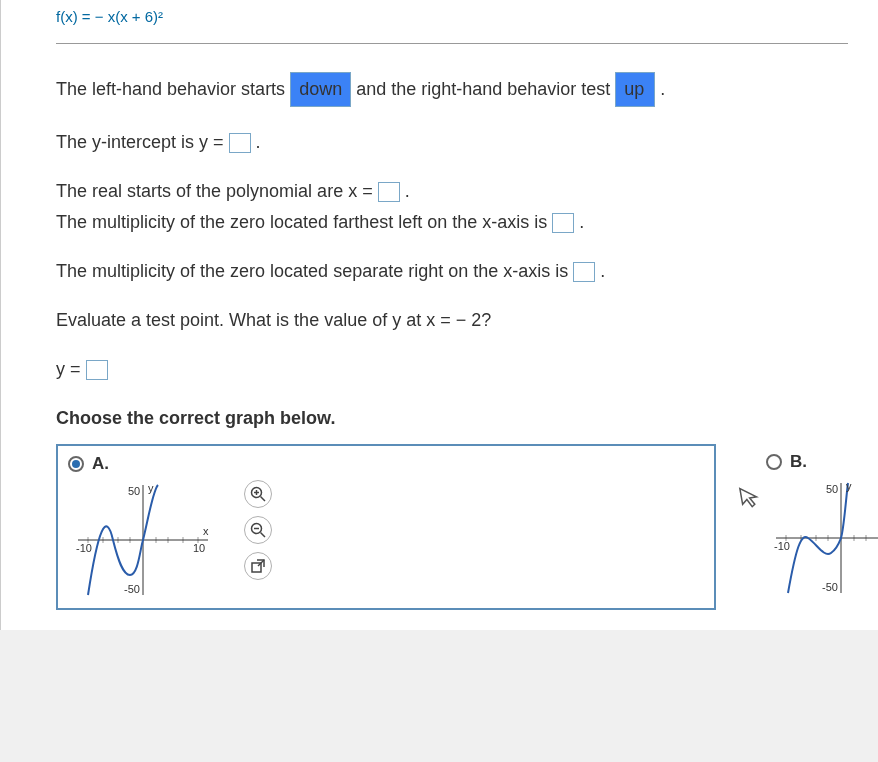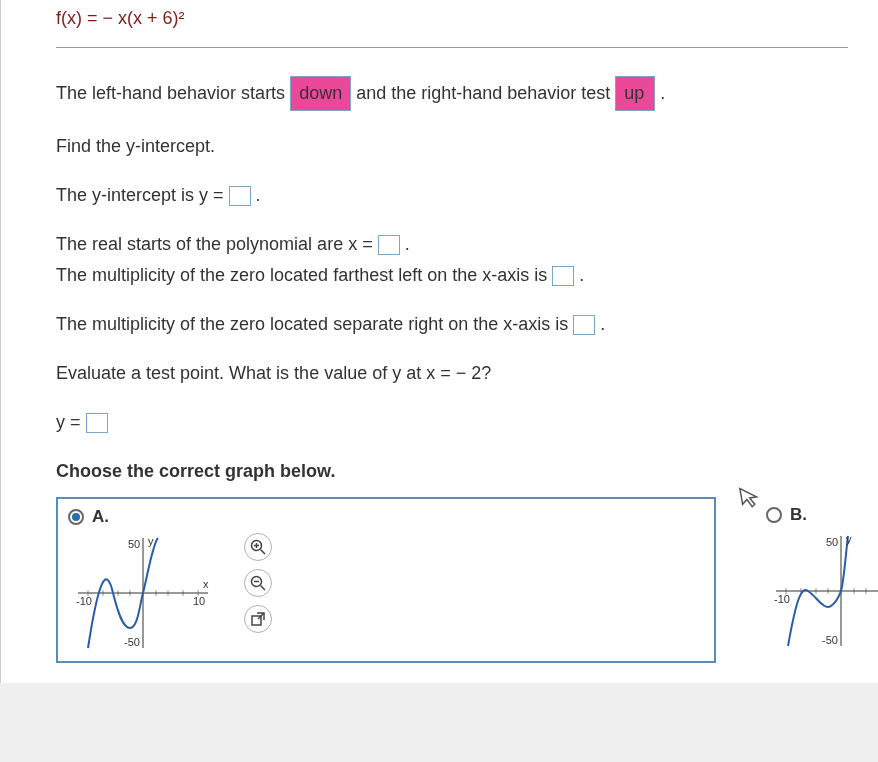--- a/index.html
+++ b/index.html
@@ -13,41 +13,41 @@
     overflow: hidden;
     position: relative;
   }
   .page {
     background: #ffffff;
     padding: 0 30px 20px 55px;
     color: #333;
     border-left: 1px solid #ccc;
   }
   .formula {
-    font-size: 18px;
-    color: #7f1d1d;
+    font-size: 15px;
+    color: #0369a1;
     padding: 8px 0 18px 0;
   }
   .hr {
     border: none;
     border-top: 1px solid #999;
     margin: 0 0 28px 0;
   }
   .line {
     font-size: 18px;
     color: #333;
     margin-bottom: 22px;
     line-height: 1.5;
   }
   .boxed-select {
     display: inline-block;
     border: 1px solid #7aa7c7;
     padding: 3px 8px;
     min-width: 40px;
-    background: #ec4899;
+    background: #3b82f6;
     vertical-align: baseline;
   }
   .input-box {
     display: inline-block;
     border: 1px solid #7aa7c7;
     width: 22px;
     height: 20px;
     vertical-align: middle;
     background: #fff;
   }
@@ -142,21 +142,20 @@
   <hr class="hr">
 
   <div class="line">
     <span>The left-hand behavior starts </span>
     <span class="boxed-select">down</span>
     <span> and the right-hand behavior test </span>
     <span class="boxed-select">up</span>
     <span>.</span>
   </div>
 
-  <div class="line">Find the y-intercept.</div>
 
   <div class="line">
     <span>The y-intercept is y = </span>
     <span class="input-box"></span>
     <span>.</span>
   </div>
 
   <div class="line" style="margin-bottom:4px;">
     <span>The real starts of the polynomial are x = </span>
     <span class="input-box"></span>

